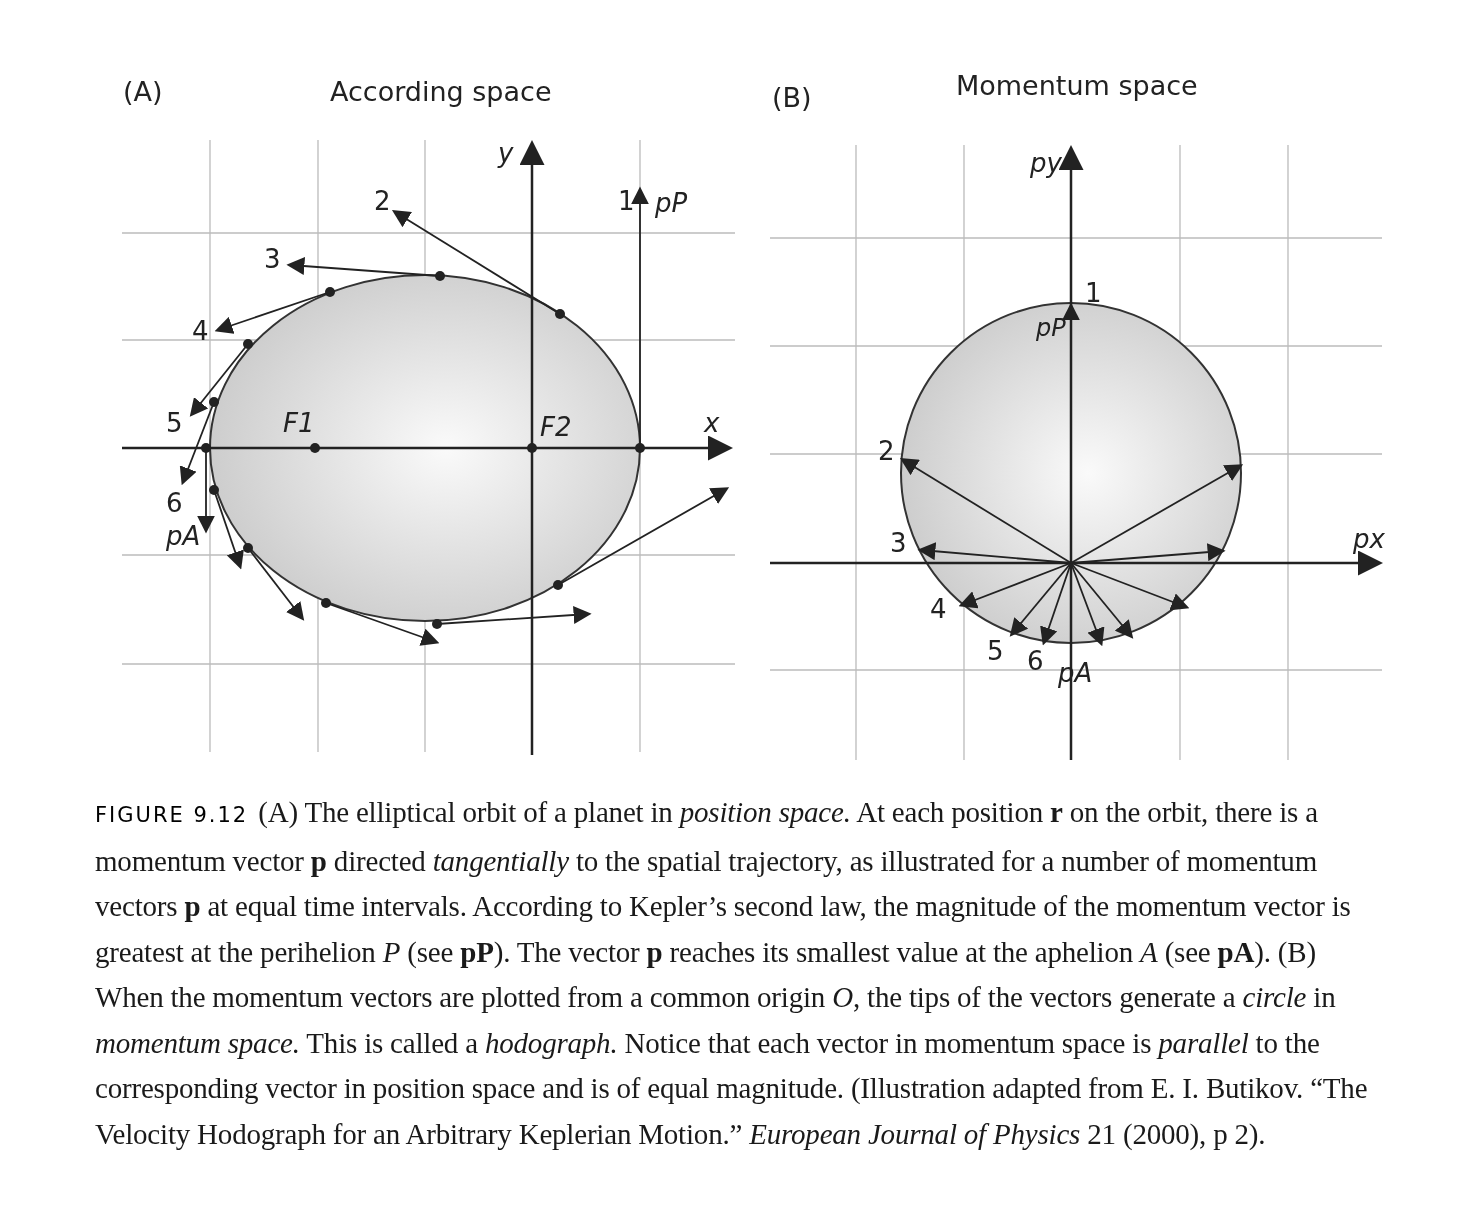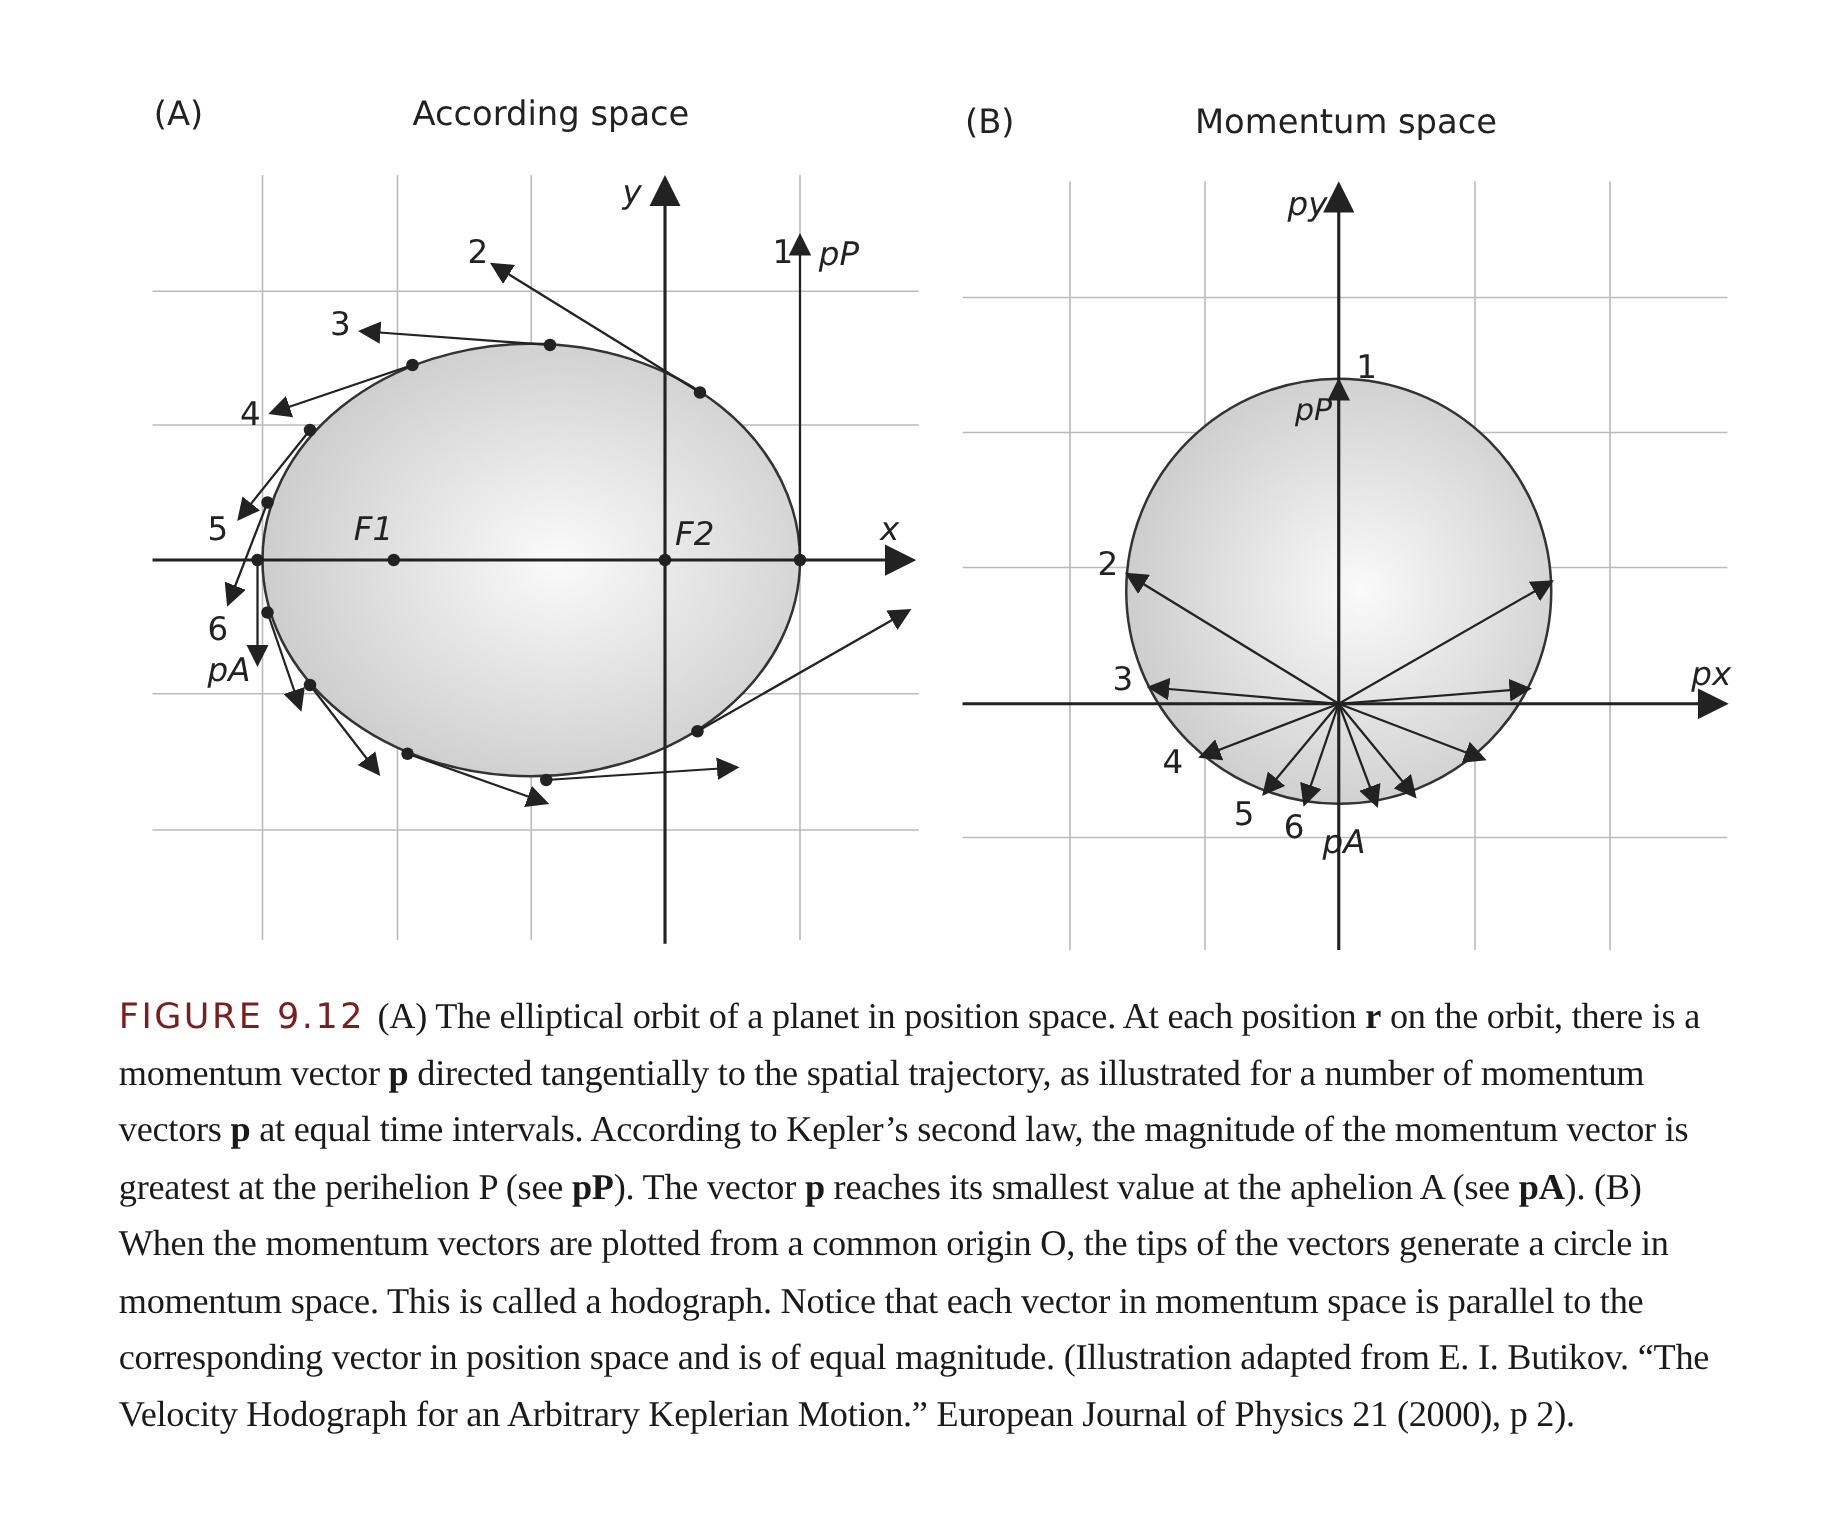--- a/index.html
+++ b/index.html
@@ -1,30 +1,30 @@
 <!DOCTYPE html>
 <html><head>
 <meta charset="utf-8">
 <style>
   html,body{margin:0;padding:0;background:#fff;}
   body{width:1469px;height:1225px;position:relative;overflow:hidden;font-family:"DejaVu Serif",serif;}
   .panel-label{position:absolute;font-family:"DejaVu Sans",sans-serif;font-size:27px;color:#222;}
   .caption{position:absolute;left:95px;top:790px;width:1290px;font-family:"Liberation Serif",serif;font-size:29px;line-height:45.5px;color:#1a1a1a;letter-spacing:-0.2px;}
-  .fig-tag{font-family:"DejaVu Sans",sans-serif;font-size:28px;letter-spacing:2px;color:#7f1d1d;margin-right:10px;}
-  .it{}
+  .fig-tag{font-family:"DejaVu Sans",sans-serif;font-size:21px;letter-spacing:2px;color:#000000;margin-right:10px;}
+  .it{font-style:italic;}
   .b{font-weight:bold;}
   svg text{font-family:"DejaVu Sans",sans-serif;fill:#222;}
 </style>
 </head>
 <body>
 
 <div class="panel-label" style="left:123px;top:76px;">(A)</div>
 <div class="panel-label" style="left:330px;top:76px;">According space</div>
 <div class="panel-label" style="left:772px;top:82px;">(B)</div>
-<div class="panel-label" style="left:956px;top:82px;">Momentum space</div>
+<div class="panel-label" style="left:956px;top:70px;">Momentum space</div>
 
 <svg width="1469" height="780" style="position:absolute;left:0;top:0;">
   <defs>
     <radialGradient id="g1" cx="55%" cy="50%" r="60%">
         <stop offset="0%" stop-color="#fafafa"></stop>
         <stop offset="100%" stop-color="#c9c9c9"></stop>
       </radialGradient>
     <marker id="ah" markerWidth="10" markerHeight="10" refX="8" refY="5" orient="auto">
         <path d="M0,0 L10,5 L0,10 z" fill="#222"></path>
       </marker>

